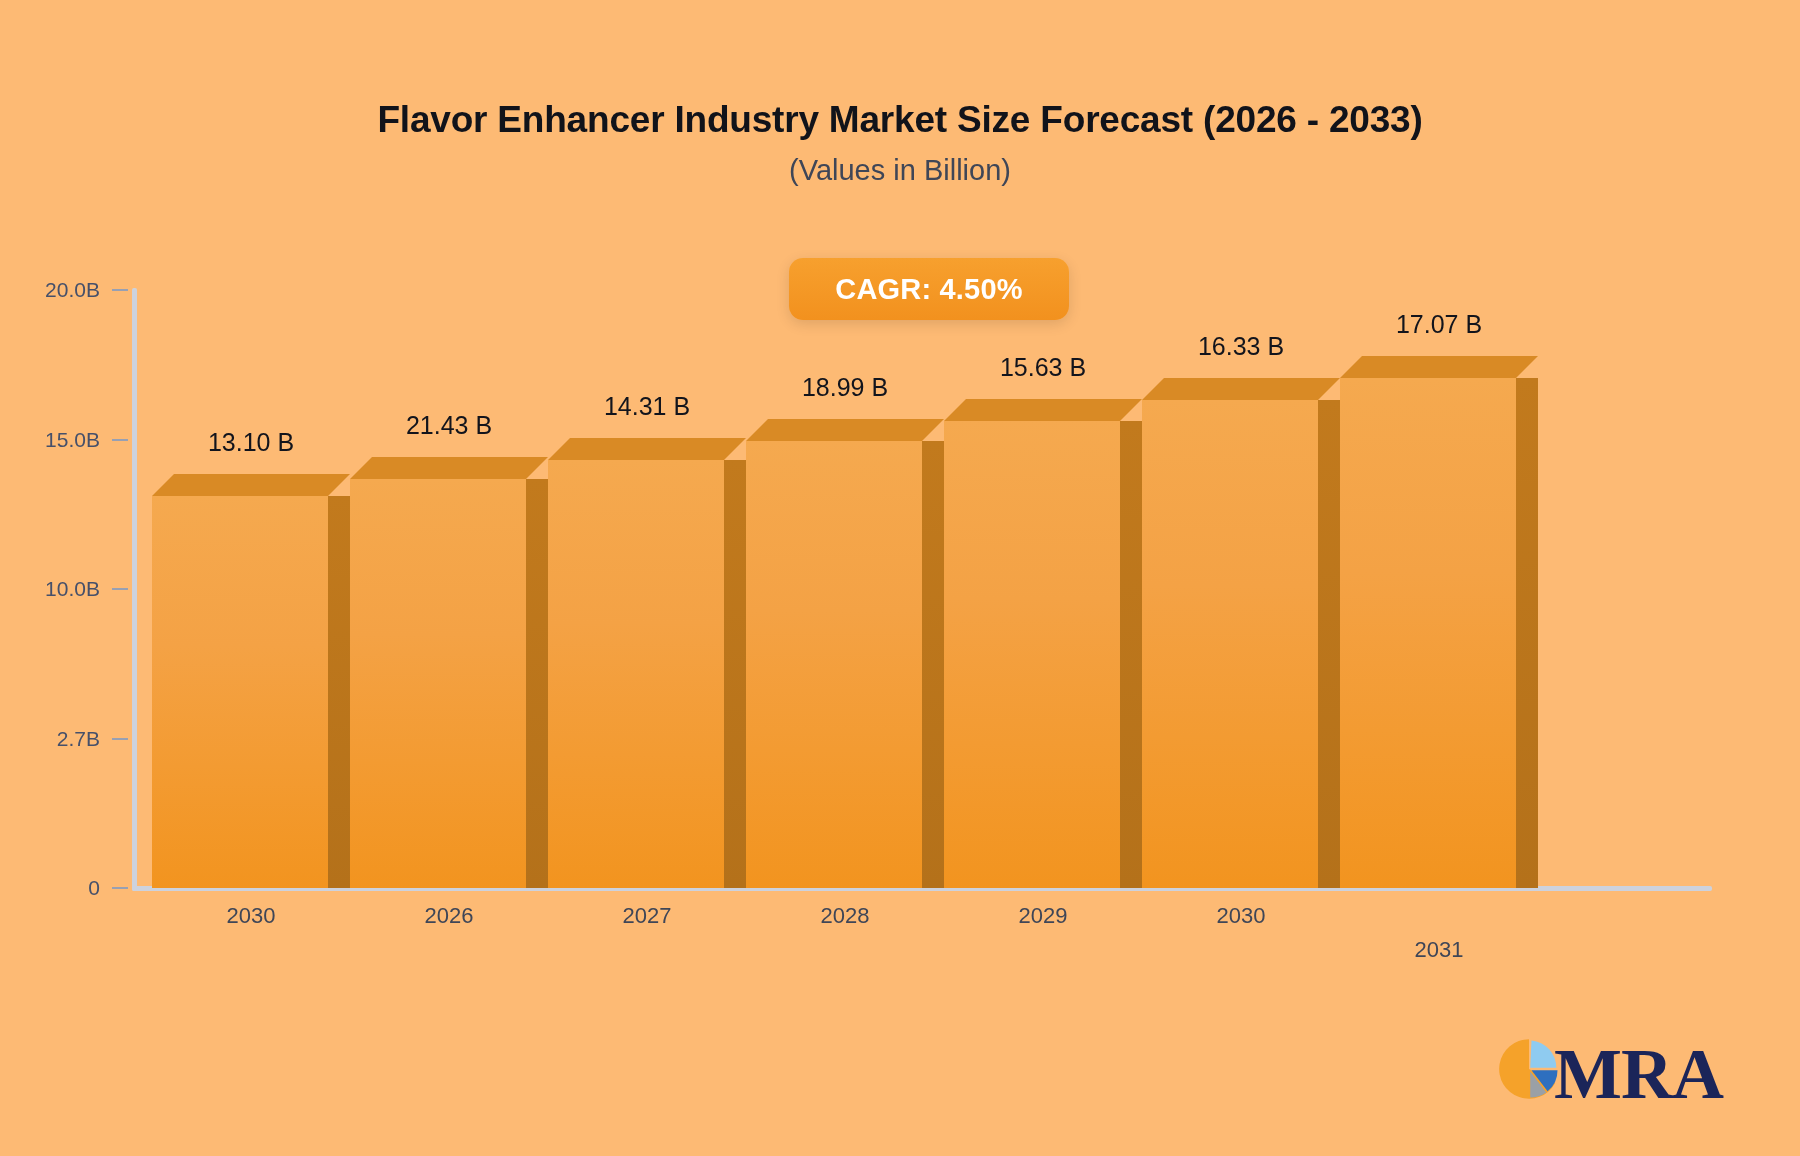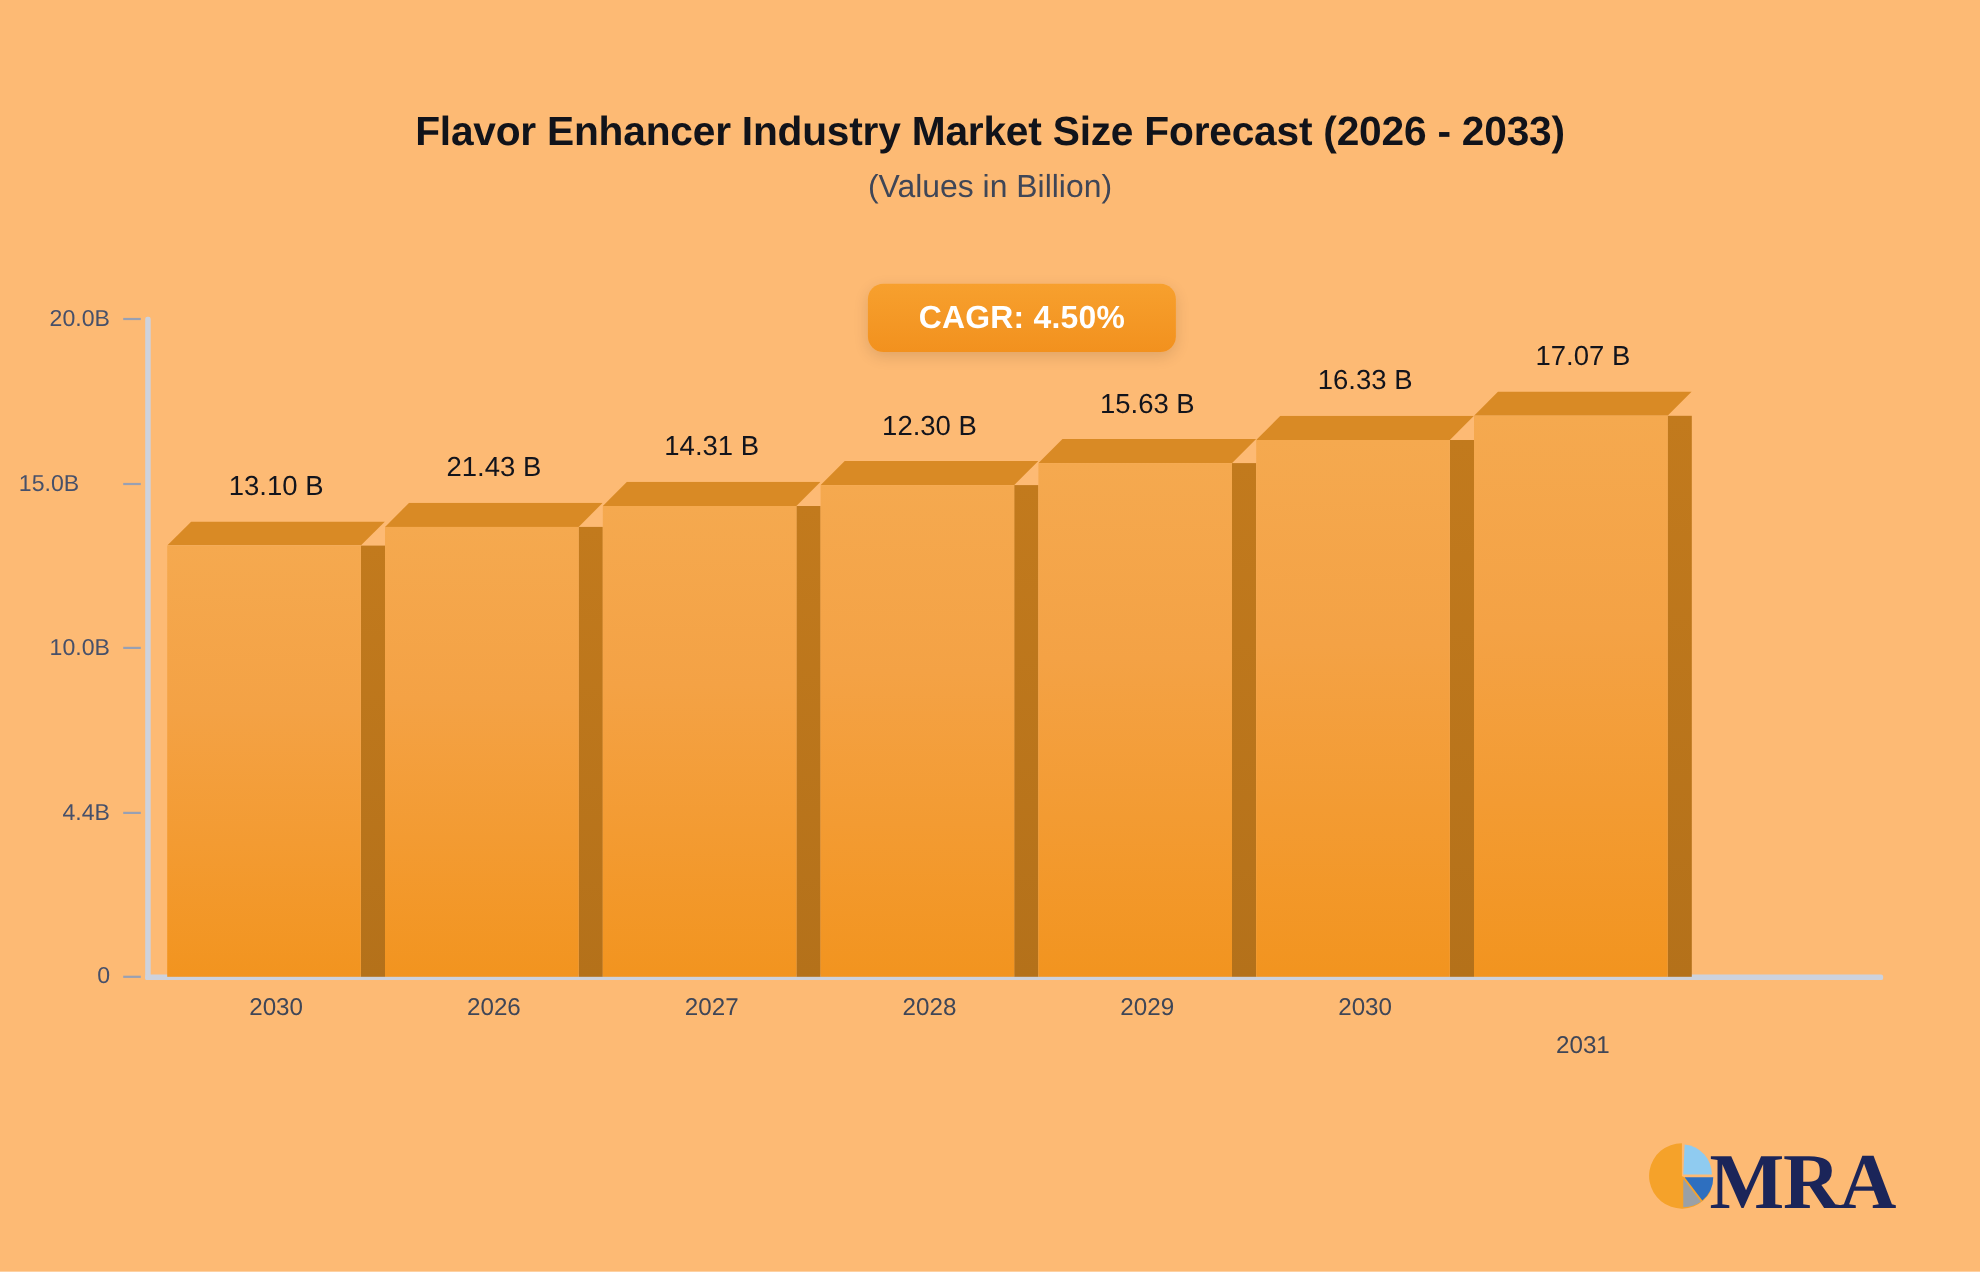--- a/index.html
+++ b/index.html
@@ -193,30 +193,30 @@
   </div>
 
   <div class="plot-area">
     <div class="y-axis-line"></div>
     <div class="x-axis-line"></div>
     <div id="y-ticks">
         <div class="y-tick" style="top: 278px;">
           <span class="tick-label">20.0B</span>
           <span class="tick-dash"></span>
         </div>
-        <div class="y-tick" style="top: 427.5px; gap: 28px;">
+        <div class="y-tick" style="top: 427.5px;">
           <span class="tick-label">15.0B</span>
           <span class="tick-dash"></span>
         </div>
         <div class="y-tick" style="top: 577px;">
           <span class="tick-label">10.0B</span>
           <span class="tick-dash"></span>
         </div>
         <div class="y-tick" style="top: 726.5px;">
-          <span class="tick-label">4.4B</span>
+          <span class="tick-label">2.7B</span>
           <span class="tick-dash"></span>
         </div>
         <div class="y-tick" style="top: 876px;">
           <span class="tick-label">0</span>
           <span class="tick-dash"></span>
         </div>
       </div>
     <div id="bars">
         <div class="bar-3d" style="left: 152px; top: 474.31px; width: 198px; height: 413.69px;">
           <div class="bar-side" style="left: 176px; width: 22px; height: 391.69px;"></div>
@@ -242,21 +242,21 @@
           <div class="bar-front" style="width: 176px; height: 427.869px;"></div>
         </div>
         <div class="bar-value" style="left: 538px; top: 392.131px; width: 218px;">14.31 B</div>
         <div class="bar-3d" style="left: 746px; top: 418.995px; width: 198px; height: 469.005px;">
           <div class="bar-side" style="left: 176px; width: 22px; height: 447.005px;"></div>
           <div class="bar-top" style="left: 0px; top: 0px; width: 198px; height: 22px;"><svg width="198" height="22" viewBox="0 0 198 22">
               <polygon points="0,22 176,22 198,0 22,0" fill="#D98A25"></polygon>
             </svg></div>
           <div class="bar-front" style="width: 176px; height: 447.005px;"></div>
         </div>
-        <div class="bar-value" style="left: 736px; top: 372.995px; width: 218px;">12.30 B</div>
+        <div class="bar-value" style="left: 736px; top: 372.995px; width: 218px;">18.99 B</div>
         <div class="bar-3d" style="left: 944px; top: 398.663px; width: 198px; height: 489.337px;">
           <div class="bar-side" style="left: 176px; width: 22px; height: 467.337px;"></div>
           <div class="bar-top" style="left: 0px; top: 0px; width: 198px; height: 22px;"><svg width="198" height="22" viewBox="0 0 198 22">
               <polygon points="0,22 176,22 198,0 22,0" fill="#D98A25"></polygon>
             </svg></div>
           <div class="bar-front" style="width: 176px; height: 467.337px;"></div>
         </div>
         <div class="bar-value" style="left: 934px; top: 352.663px; width: 218px;">15.63 B</div>
         <div class="bar-3d" style="left: 1142px; top: 377.733px; width: 198px; height: 510.267px;">
           <div class="bar-side" style="left: 176px; width: 22px; height: 488.267px;"></div>

